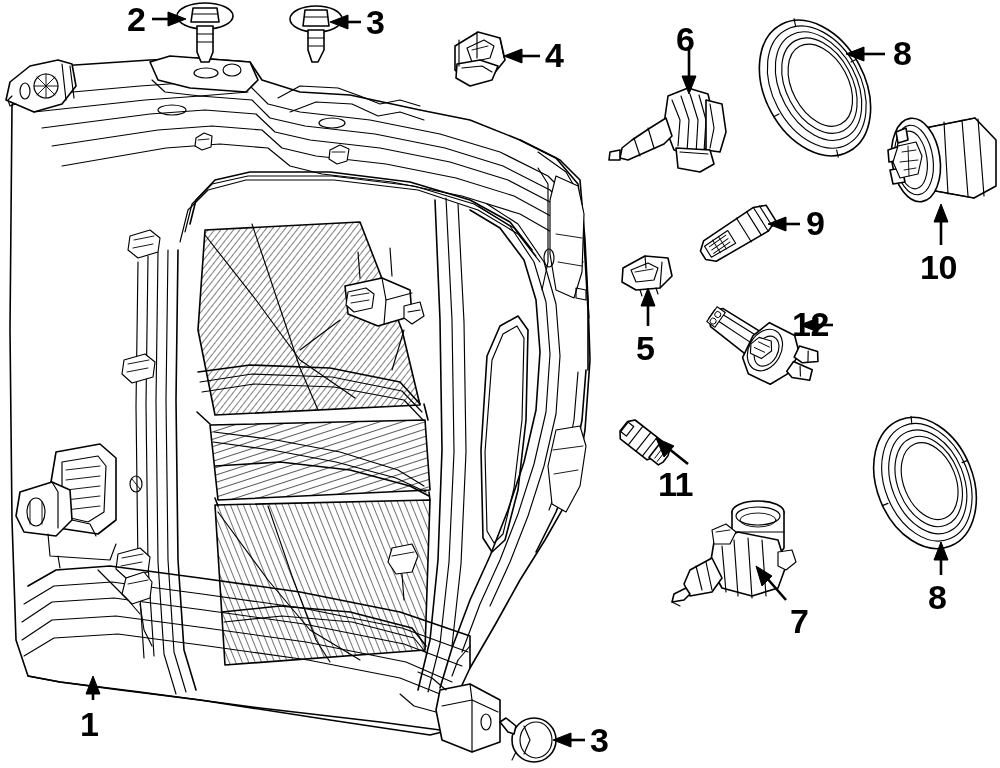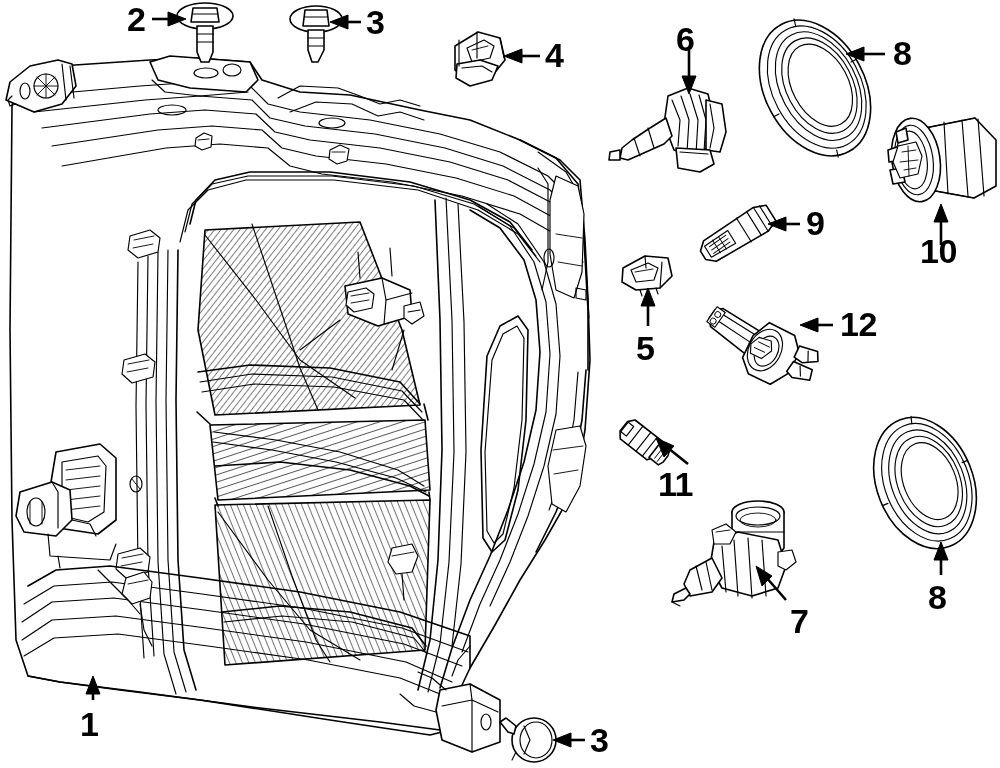--- a/index.html
+++ b/index.html
@@ -491,22 +491,22 @@
       <path class="solidblk" d="M553,740 L571,733 L571,747 Z"></path>
     </g>
   </svg>
 
   <div class="callout-label" style="left:127px; top:2px;">2</div>
   <div class="callout-label" style="left:366px; top:5px;">3</div>
   <div class="callout-label" style="left:545px; top:38px;">4</div>
   <div class="callout-label" style="left:676px; top:22px;">6</div>
   <div class="callout-label" style="left:893px; top:36px;">8</div>
   <div class="callout-label" style="left:806px; top:206px;">9</div>
-  <div class="callout-label" style="left:920px; top:234px;">10</div>
-  <div class="callout-label" style="left:840px; top:307px;">12</div>
+  <div class="callout-label" style="left:920px; top:250px;">10</div>
+  <div class="callout-label" style="left:792px; top:307px;">12</div>
   <div class="callout-label" style="left:636px; top:331px;">5</div>
   <div class="callout-label" style="left:658px; top:467px;">11</div>
   <div class="callout-label" style="left:928px; top:580px;">8</div>
   <div class="callout-label" style="left:790px; top:604px;">7</div>
   <div class="callout-label" style="left:80px; top:707px;">1</div>
   <div class="callout-label" style="left:590px; top:723px;">3</div>
 
 </div>
 
 </body></html>

